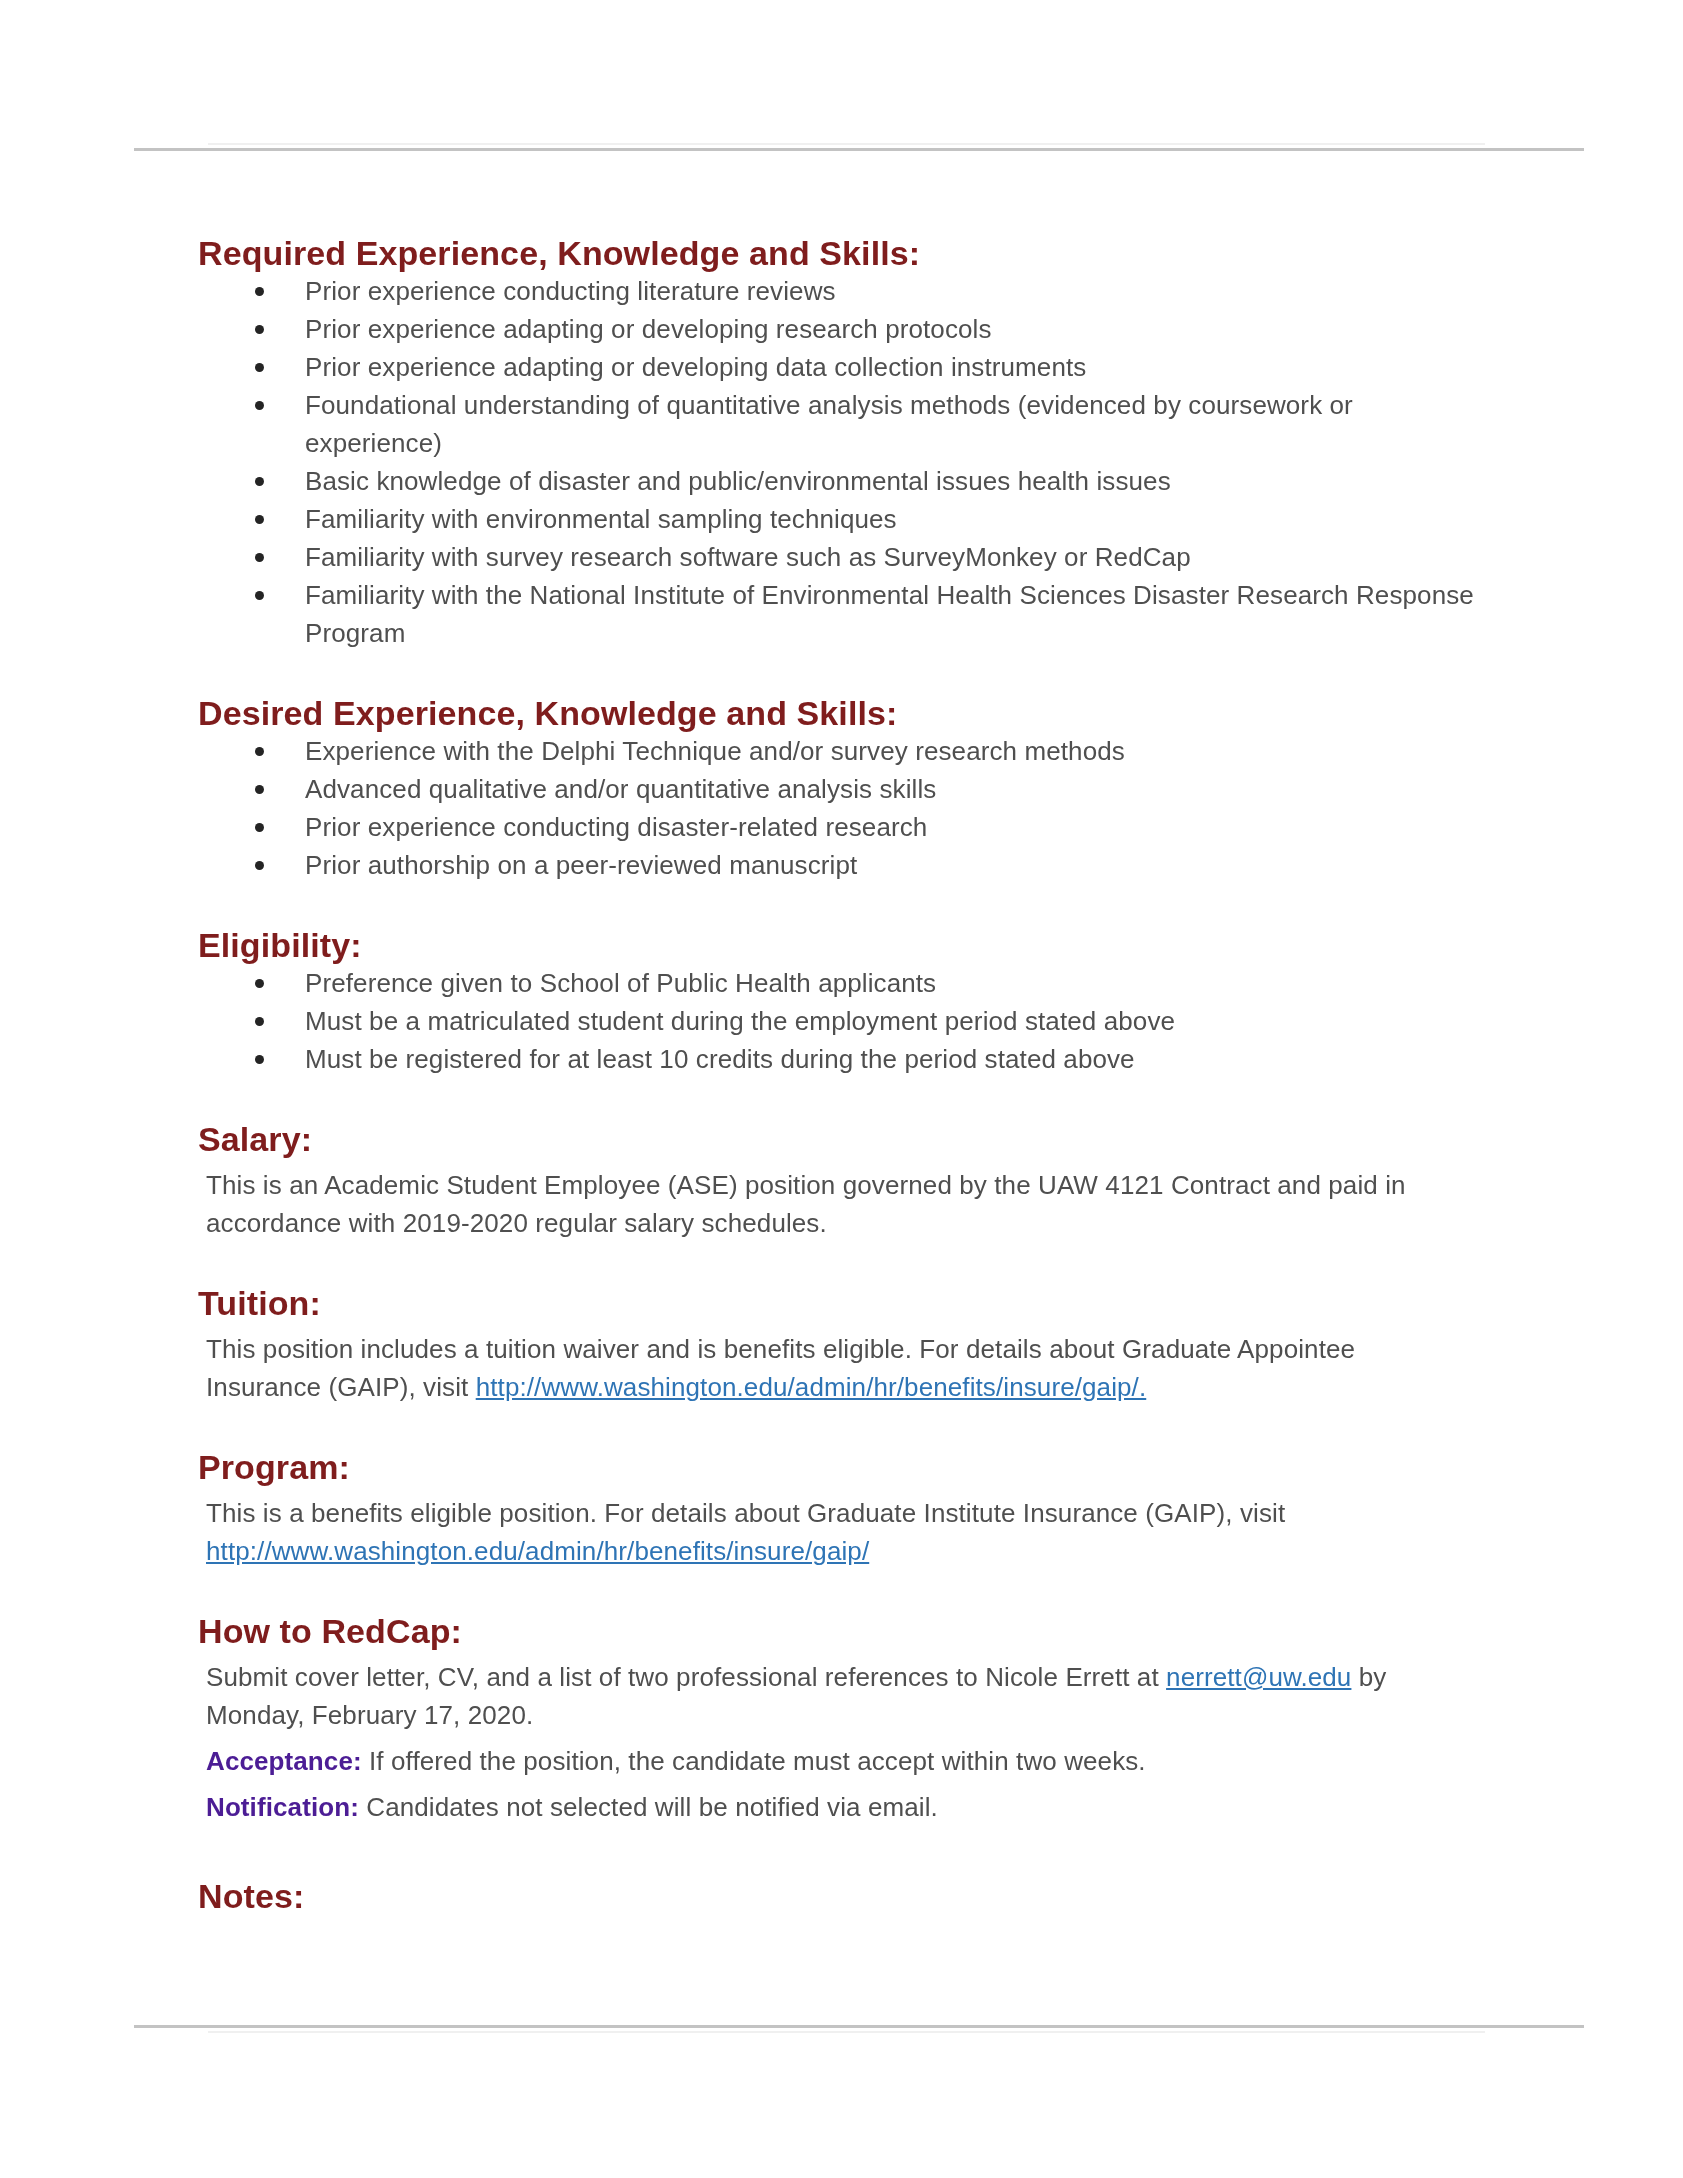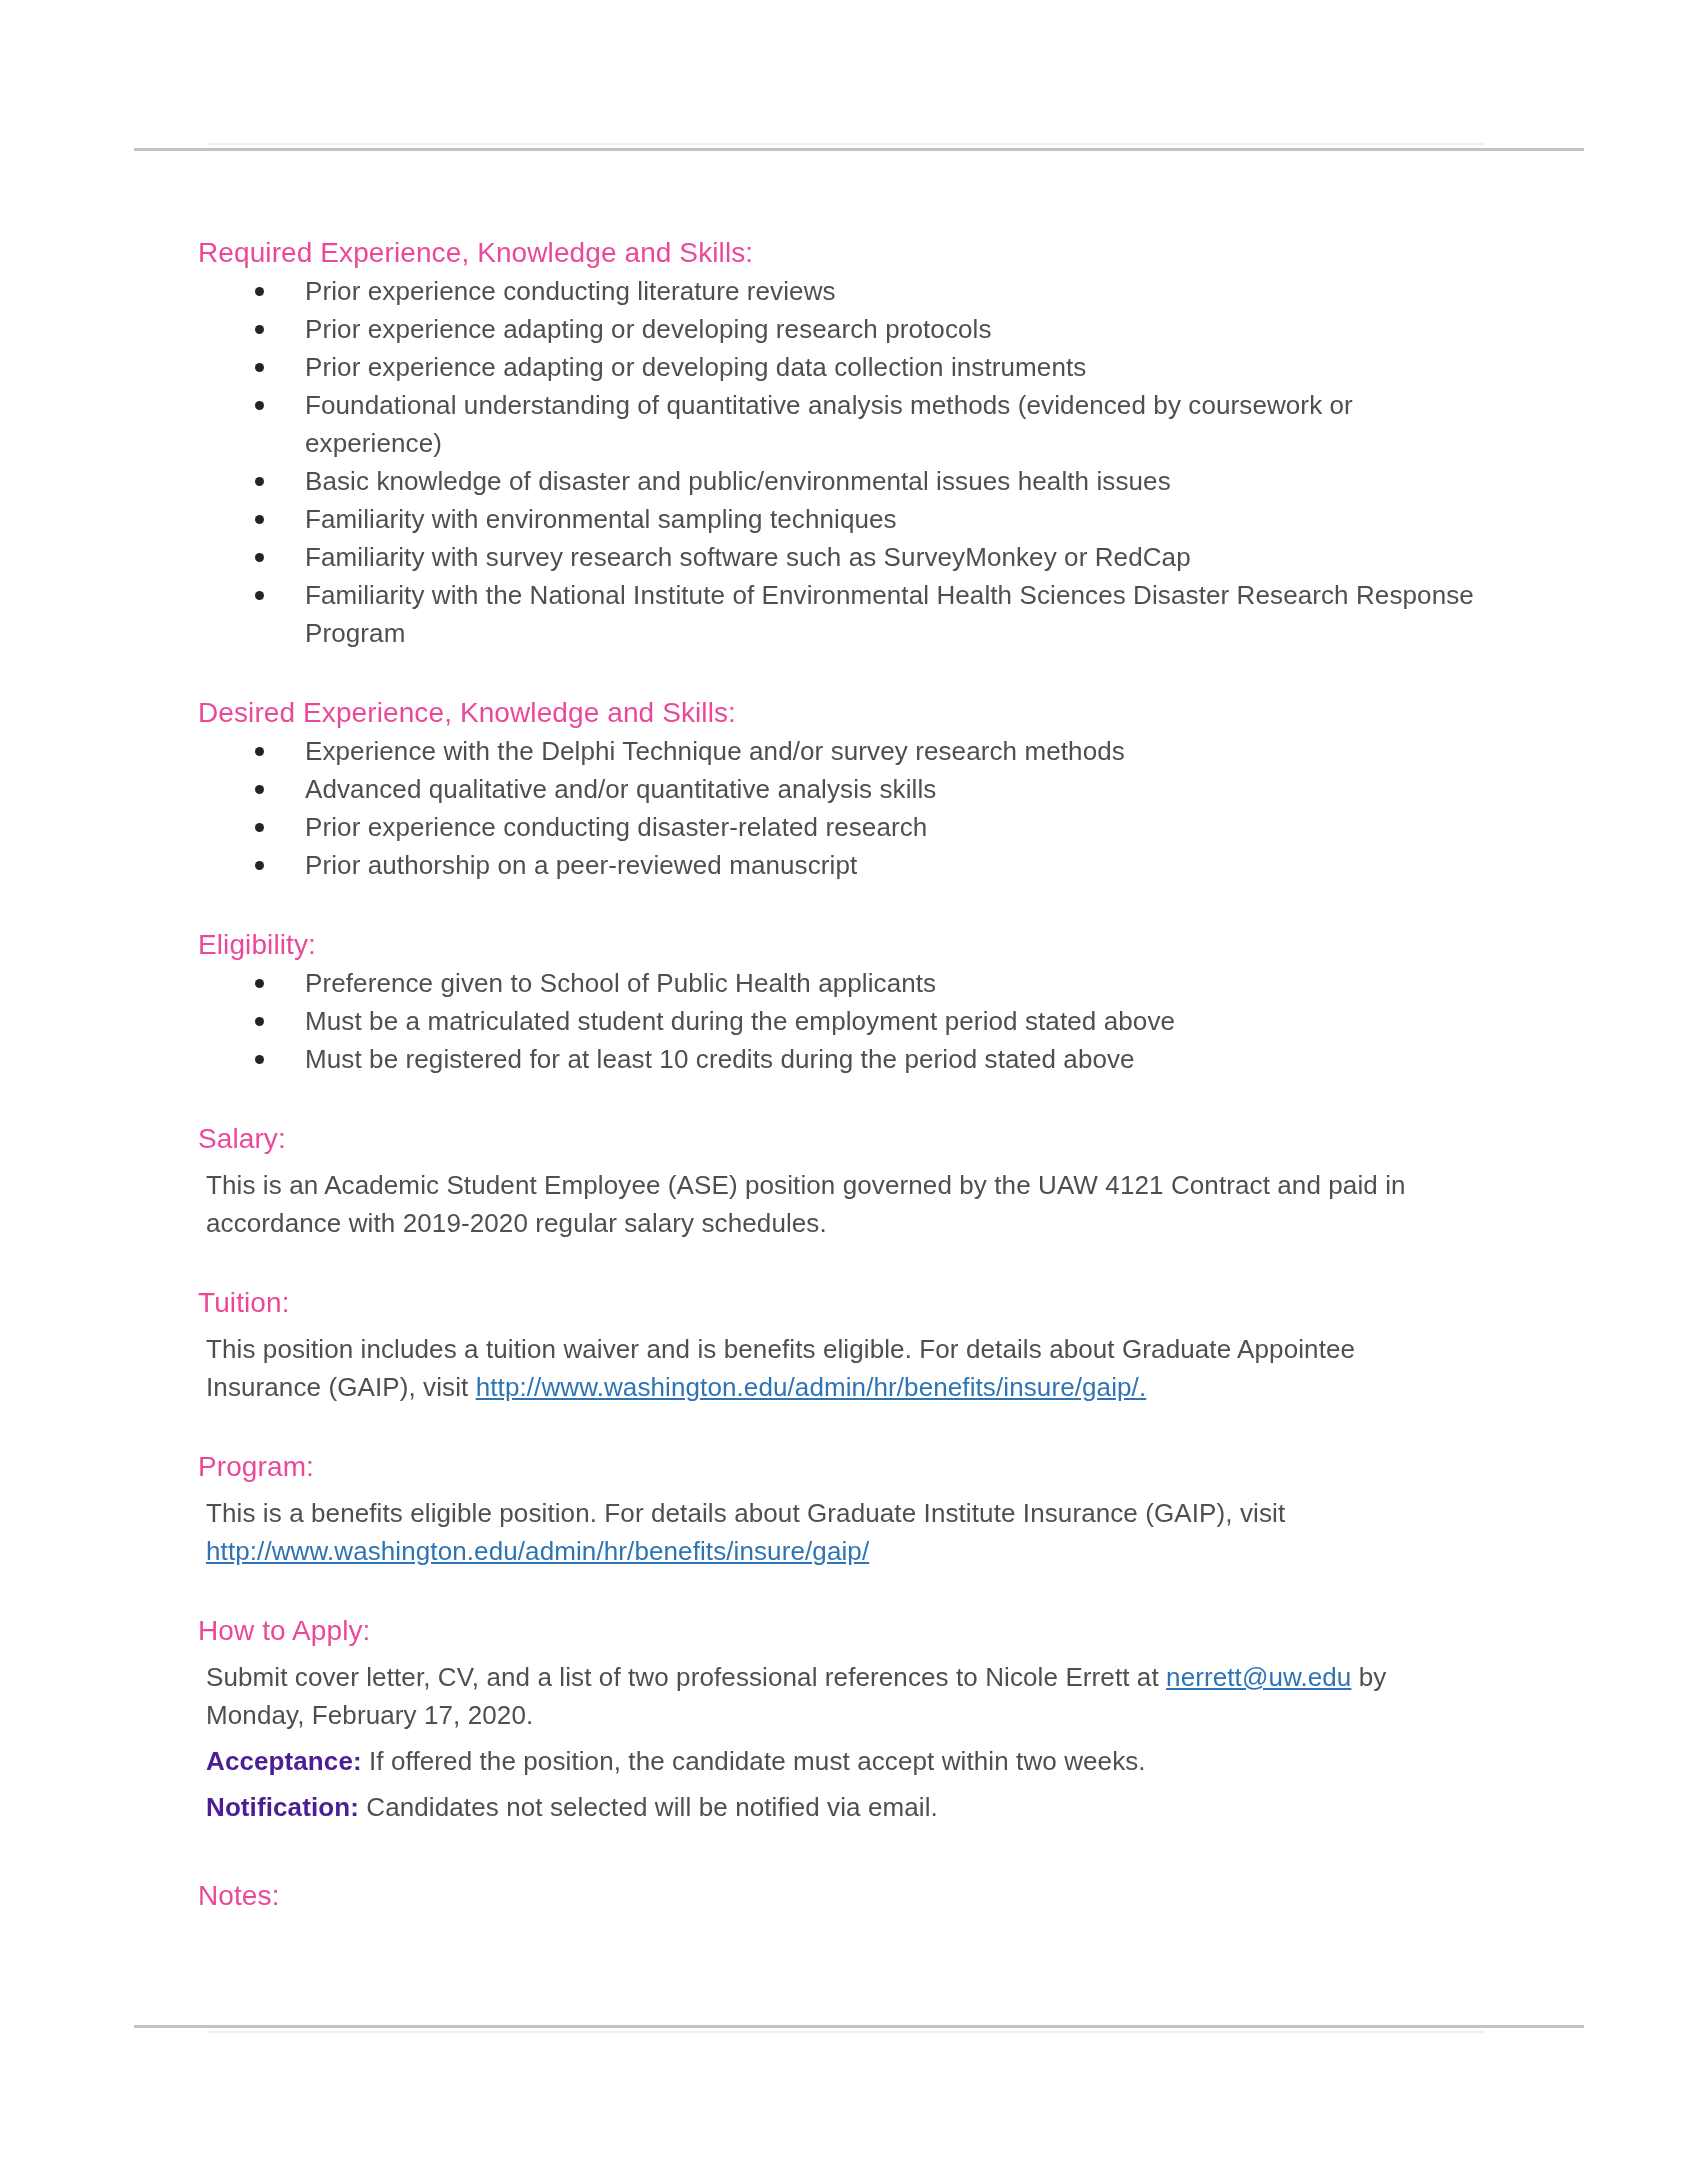--- a/index.html
+++ b/index.html
@@ -34,24 +34,24 @@
     line-height: 38px;
     color: #4f4f4f;
     letter-spacing: 0.1px;
   }
 
   .sec { margin: 0; }
   .sec + .sec { margin-top: 42px; }
 
   .sec-heading {
     margin: 0;
-    font-size: 28px;
+    font-size: 34px;
     line-height: 38px;
-    font-weight: 400;
-    color: #ec4899;
+    font-weight: 700;
+    color: #7f1d1d;
   }
 
   ul.bullets {
     margin: 0;
     padding: 0;
     list-style: none;
   }
   li.bullet {
     position: relative;
     padding-left: 107px;
@@ -152,21 +152,21 @@
       <h2 class="sec-heading">Tuition:</h2>
       <p class="para"><span>This position includes a tuition waiver and is benefits eligible. For details about Graduate Appointee Insurance (GAIP), visit </span><a class="doc-link">http://www.washington.edu/admin/hr/benefits/insure/gaip/.</a></p>
     </section>
 
     <section class="sec">
       <h2 class="sec-heading">Program:</h2>
       <p class="para"><span>This is a benefits eligible position. For details about Graduate Institute Insurance (GAIP), visit </span><a class="doc-link">http://www.washington.edu/admin/hr/benefits/insure/gaip/</a></p>
     </section>
 
     <section class="sec">
-      <h2 class="sec-heading">How to Apply:</h2>
+      <h2 class="sec-heading">How to RedCap:</h2>
       <p class="para"><span>Submit cover letter, CV, and a list of two professional references to Nicole Errett at </span><a class="doc-link">nerrett@uw.edu</a><span> by Monday, February 17, 2020.</span></p>
     </section>
 
     <p class="para para-acceptance"><span class="inline-label">Acceptance:</span><span> If offered the position, the candidate must accept within two weeks.</span></p>
 
     <p class="para para-notification"><span class="inline-label">Notification:</span><span> Candidates not selected will be notified via email.</span></p>
 
     <section class="sec sec-notes">
       <h2 class="sec-heading">Notes:</h2>
     </section>

